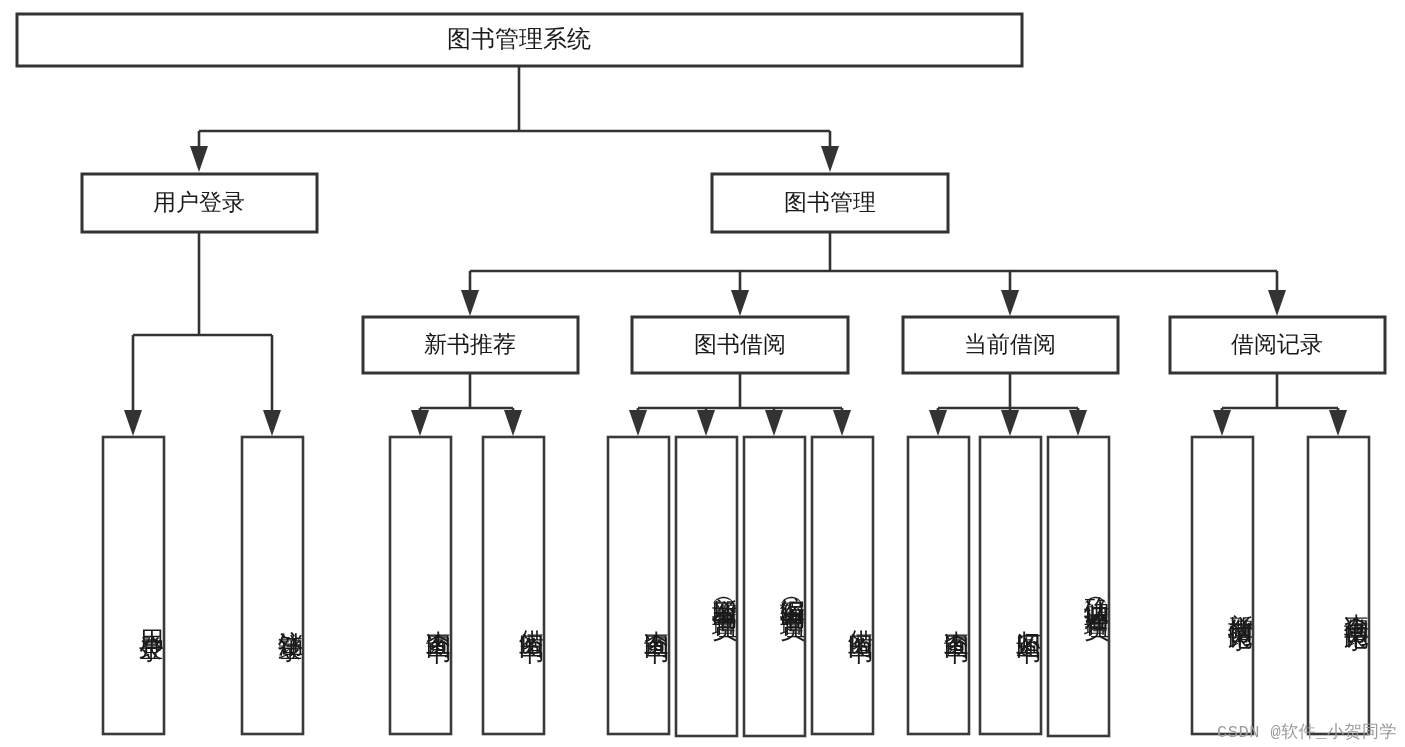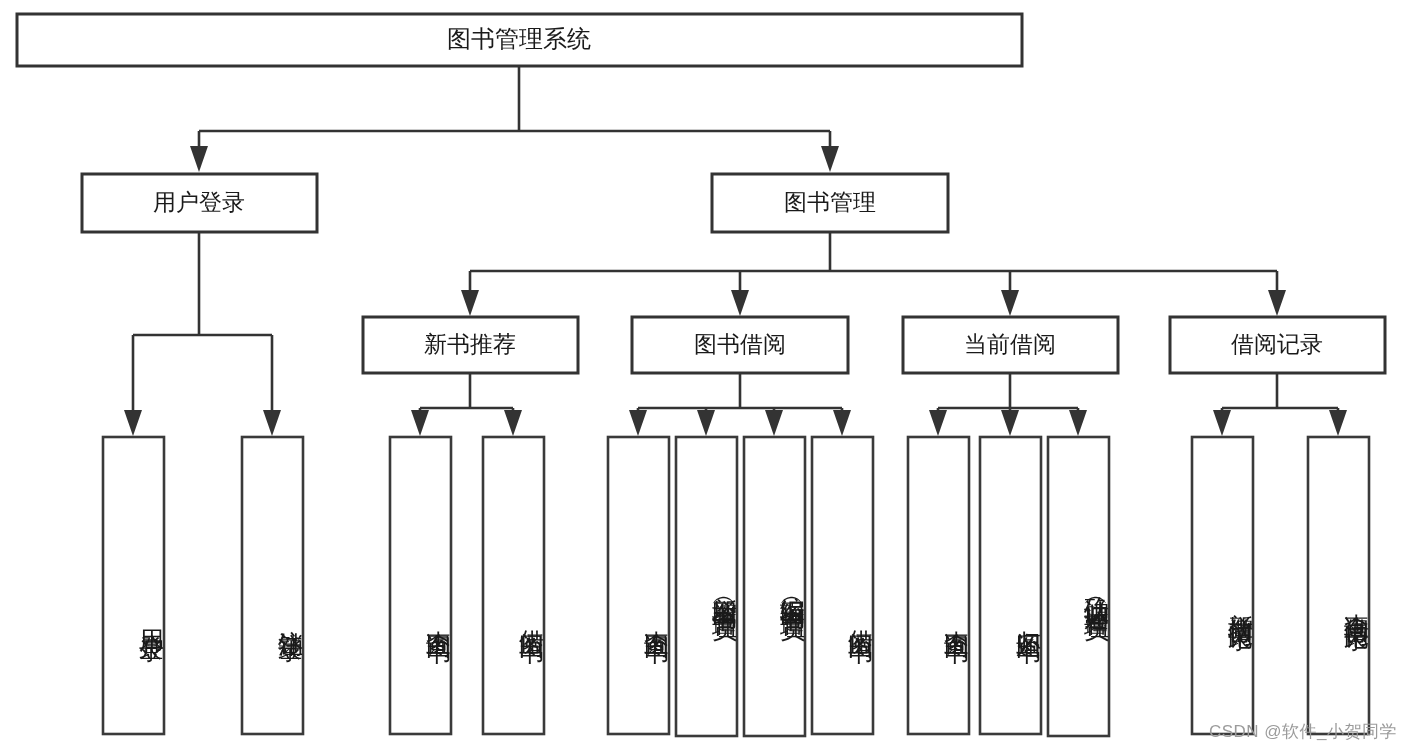--- a/index.html
+++ b/index.html
@@ -56,21 +56,21 @@
   .node-label-h {
     font-size: 23px;
   }
   .node-label-title {
     font-size: 24px;
   }
   .watermark {
     position: absolute;
     right: 8px;
     bottom: 4px;
-    font-family: Liberation Sans, sans-serif;
+    font-family: Liberation Mono, monospace;
     font-size: 17px;
     color: #9b9b9b;
     letter-spacing: 0.5px;
     white-space: nowrap;
     pointer-events: none;
   }
   .vlabel {
     position: absolute;
     display: flex;
     align-items: flex-start;

